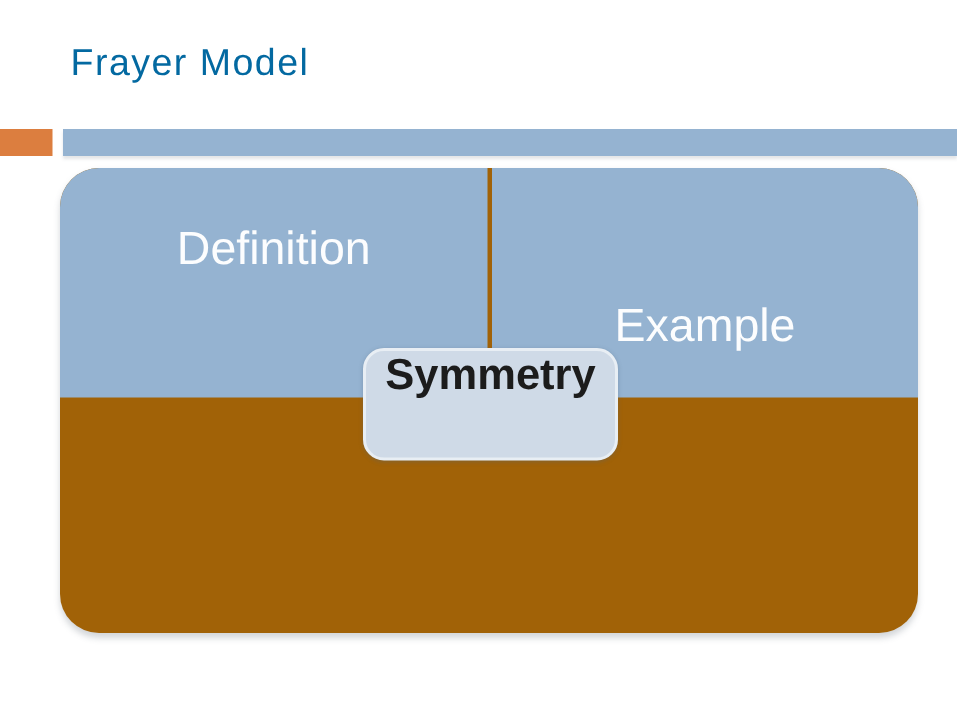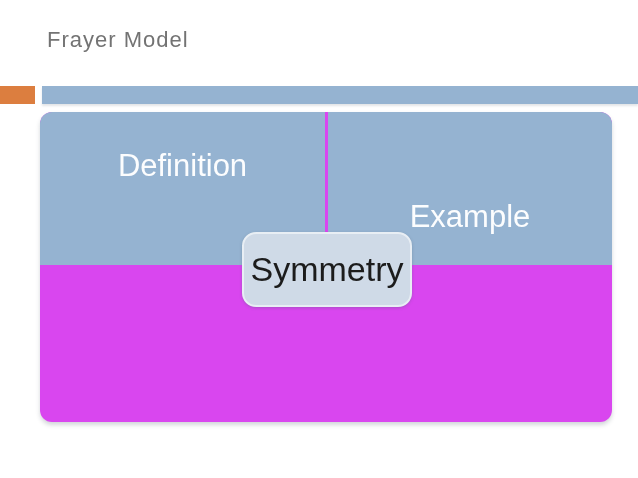--- a/index.html
+++ b/index.html
@@ -14,24 +14,24 @@
     background: #ffffff;
     overflow: hidden;
     font-family: "Liberation Sans", sans-serif;
   }
 
   
   .slide-title {
     position: absolute;
     left: 47px;
     top: 26px;
-    font-size: 22px;
+    font-size: 25px;
     line-height: 1.3;
     letter-spacing: 1px;
-    color: #737373;
+    color: #0369a1;
     font-weight: 400;
   }
 
   
   .accent-orange {
     position: absolute;
     left: 0;
     top: 86px;
     width: 35px;
     height: 18px;
@@ -51,22 +51,22 @@
   .quadrants {
     position: absolute;
     left: 40px;
     top: 112px;
     width: 572px;
     height: 310px;
     display: grid;
     grid-template-columns: 285px 284px;
     grid-template-rows: 153px 154px;
     gap: 3px;
-    background: #d946ef;
-    border-radius: 12px;
+    background: #a16207;
+    border-radius: 26px;
     overflow: hidden;
     box-shadow: 0 3px 4px rgba(110,120,130,0.30);
   }
   .quadrant {
     background: #95b3d1;
     display: flex;
     flex-direction: column;
     align-items: center;
     color: #fcfdfe;
     font-size: 31px;
@@ -80,26 +80,26 @@
     position: absolute;
     left: 202px;
     top: 120px;
     width: 170px;
     height: 75px;
     box-sizing: border-box;
     background: #cfdae7;
     border: 2px solid #e8eef4;
     border-radius: 14px;
     display: flex;
-    align-items: center;
     justify-content: center;
-    font-size: 34px;
+    font-size: 29px;
     color: #1c1c1c;
     box-shadow: 0 1px 3px rgba(80,100,120,0.35);
     z-index: 2;
+    font-weight: bold;
   }
 </style>
 </head>
 <body>
 
 <div class="slide">
 
   <div class="slide-title">Frayer Model</div>
 
   <div class="accent-orange"></div>

